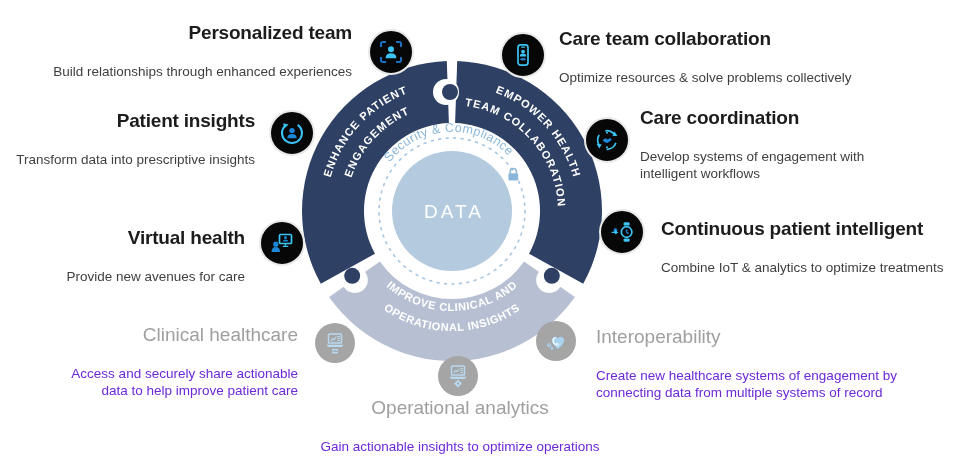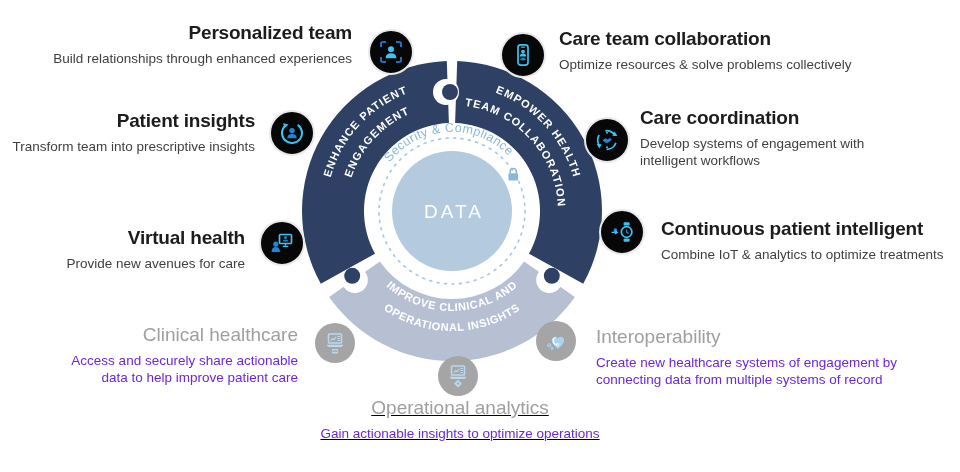--- a/index.html
+++ b/index.html
@@ -6,23 +6,23 @@
   .canvas{
     position:relative;width:960px;height:472px;background:#ffffff;overflow:hidden;
     font-family:"Liberation Sans",sans-serif;
   }
   .diagram-svg{position:absolute;left:0;top:0;}
   .item{position:absolute;}
   .item-title{
     font-size:19px;font-weight:700;color:#1c1c1c;line-height:1.2;white-space:nowrap;
     letter-spacing:-0.2px;
   }
-  .item-desc{font-size:13.5px;color:#3f3f3f;line-height:1.25;margin-top:6px;}
+  .item-desc{font-size:13.5px;color:#3f3f3f;line-height:1.25;margin-top:19px;}
   .right-align{text-align:right;}
-  .center-align{text-align:center;text-decoration:underline;}
+  .center-align{text-align:center;}
   .nowrap{white-space:nowrap;}
   .inactive .item-title{color:#9f9f9f;font-weight:400;letter-spacing:0;}
   .inactive .item-desc{color:#6d28d9;}
   .icon-circle{
     position:absolute;border-radius:50%;display:flex;align-items:center;justify-content:center;
   }
   .icon-dark{
     width:42px;height:42px;background:#070707;border:2px solid #e9e9e9;
   }
   .icon-gray{
@@ -210,21 +210,21 @@
     </svg>
   </div>
 
   <div class="item right-align active" style="right:608px;top:22px;">
     <div class="item-title">Personalized team</div>
     <div class="item-desc nowrap">Build relationships through enhanced experiences</div>
   </div>
 
   <div class="item right-align active" style="right:705px;top:110px;">
     <div class="item-title">Patient insights</div>
-    <div class="item-desc nowrap">Transform team into prescriptive insights</div>
+    <div class="item-desc nowrap">Transform data into prescriptive insights</div>
   </div>
 
   <div class="item right-align active" style="right:715px;top:227px;">
     <div class="item-title">Virtual health</div>
     <div class="item-desc nowrap">Provide new avenues for care</div>
   </div>
 
   <div class="item active" style="left:559px;top:28px;">
     <div class="item-title">Care team collaboration</div>
     <div class="item-desc nowrap">Optimize resources &amp; solve problems collectively</div>

